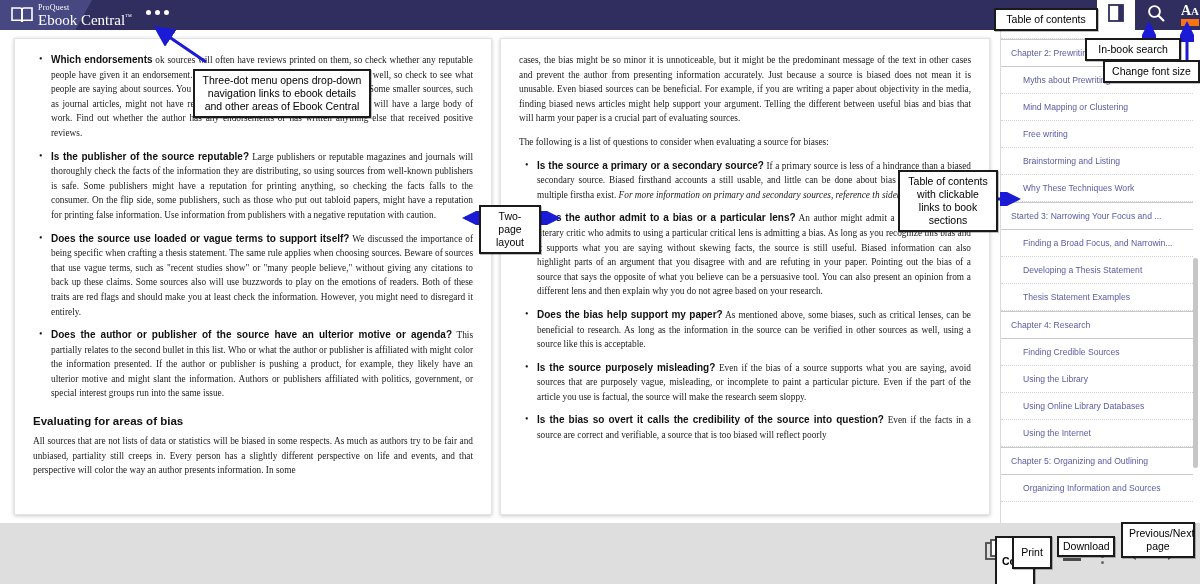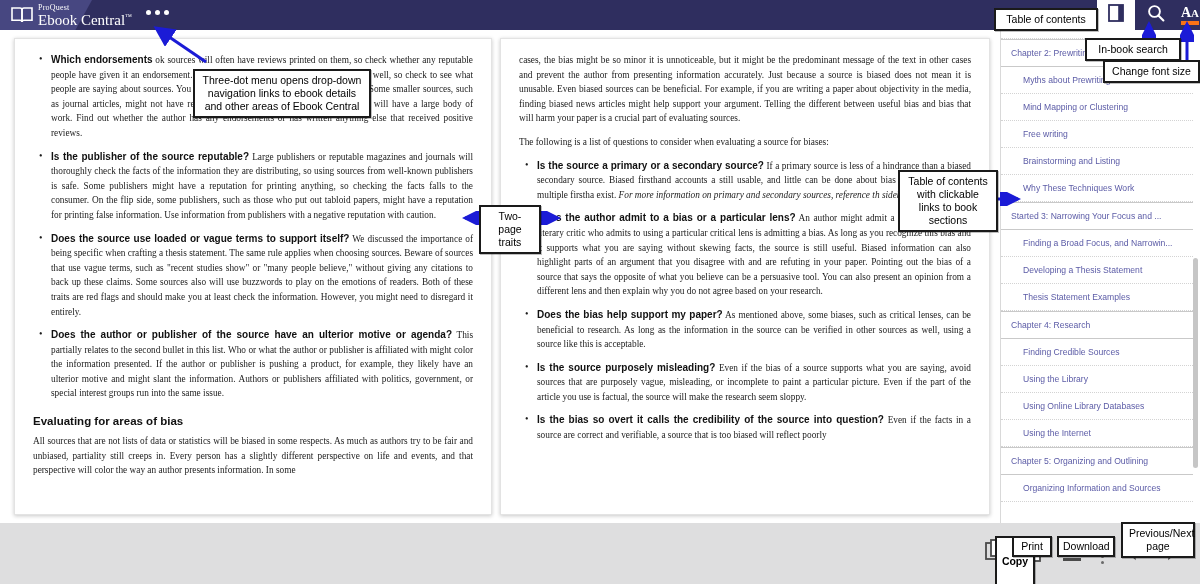--- a/index.html
+++ b/index.html
@@ -48,21 +48,21 @@
     cursor: pointer;
   }
   .hdr-icon {
     position: absolute; top: 0; height: 30px; width: 34px;
     display: flex; align-items: center; justify-content: center; cursor: pointer;
   }
   #icon-search { left: 1139px; }
   #icon-font   { left: 1173px; }
   .aa-ico {
     color: #ffffff; font-size: 14px; font-weight: bold;
-    font-family: "Liberation Serif", serif; border-bottom: 4px solid #f97316;
+    font-family: "Liberation Serif", serif; border-bottom: 7px solid #f97316;
     line-height: 14px; padding-bottom: 1px;
   }
   .aa-ico .small { font-size: 11px; }
 
   
   .reader {
     position: absolute; left: 0; top: 30px; width: 1000px; height: 493px;
     background: #ffffff; overflow: hidden;
   }
   .page-sheet {
@@ -391,25 +391,25 @@
   </div>
 
   <div class="callout" style="left:193px; top:24px; width:178px;margin-top:45px;">Three-dot menu opens drop-down navigation links to ebook details and other areas of Ebook Central</div>
 
   <div class="callout" style="left:994px; top:8px; width:104px;">Table of contents</div>
 
   <div class="callout" style="left:1085px; top:38px; width:96px;">In-book search</div>
 
   <div class="callout" style="left:1103px; top:60px; width:97px;">Change font size</div>
 
-  <div class="callout" style="left:479px; top:205px; width:62px;">Two-page traits</div>
+  <div class="callout" style="left:479px; top:205px; width:62px;">Two-page layout</div>
 
   <div class="callout" style="left:898px; top:170px; width:100px;">Table of contents with clickable links to book sections</div>
 
   <div class="callout" style="left:995px; top:536px; width:40px; padding:17px 4px;font-weight:bold;">Copy</div>
 
-  <div class="callout" style="left:1012px; top:536px; width:40px; padding:2px 4px;">Print</div>
+  <div class="callout" style="left:1012px; top:536px; width:40px; padding:8px 4px;">Print</div>
 
   <div class="callout" style="left:1057px; top:536px; width:58px; padding:2px 4px;">Download</div>
 
   <div class="callout" style="left:1121px; top:522px; width:74px;">Previous/Next page</div>
 
 </div>
 
 </body></html>

